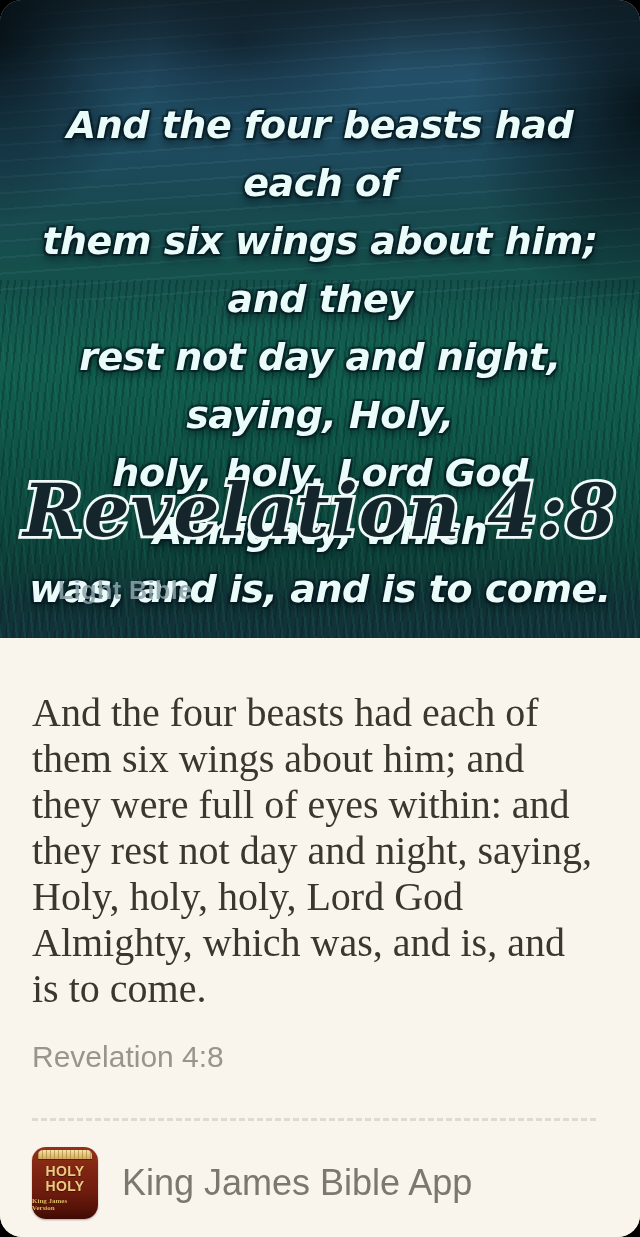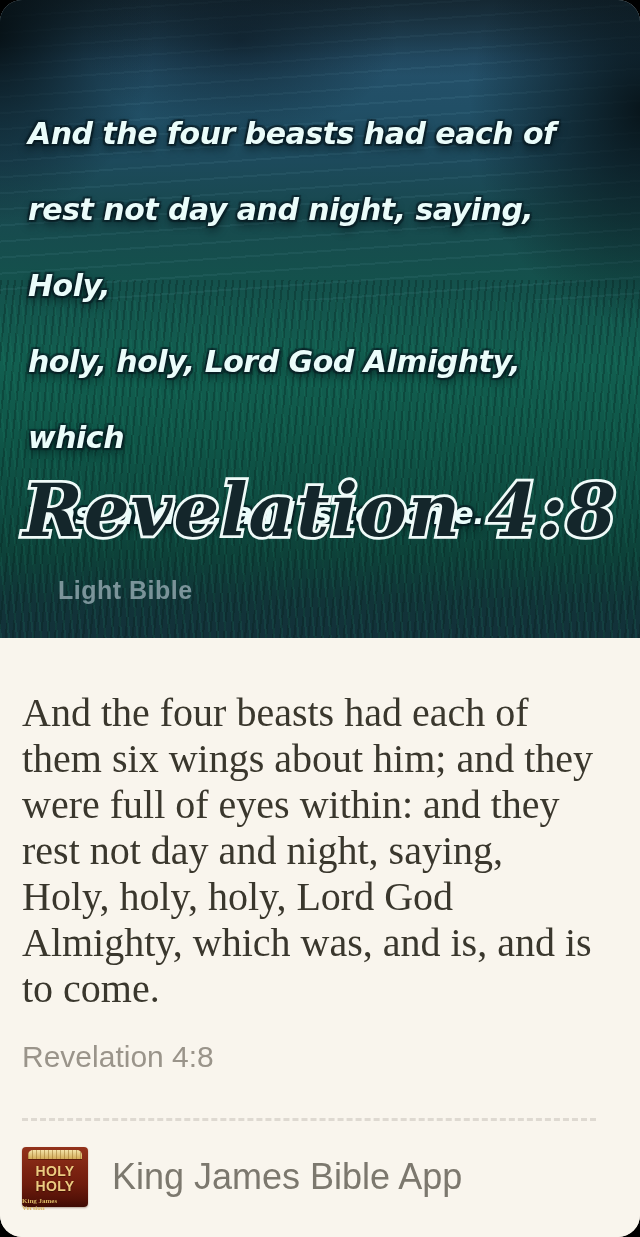--- a/index.html
+++ b/index.html
@@ -36,25 +36,26 @@
       linear-gradient(180deg,
         #223e4e 0%, #25506a 9%, #214f66 17%, #1d4a5c 25%,
         #18494f 33%, #14514c 44%, #125f50 57%, #0f5648 69%,
         #0e4a40 80%, #0d4139 87%, #113438 94%, #13313a 100%);
   }
   .verse-overlay {
     position: absolute;
     top: 96px;
     left: 28px;
     right: 28px;
+    text-align: center;
     font-family: "DejaVu Sans", sans-serif;
     font-style: italic;
     font-weight: bold;
-    font-size: 30px;
-    line-height: 76px;
+    font-size: 38px;
+    line-height: 58px;
     color: #eafcfa;
     letter-spacing: -0.5px;
     text-shadow:
       0 0 2px rgba(8,26,34,0.9),
       -2px -2px 1px rgba(8,26,34,0.5),
       2px -2px 1px rgba(8,26,34,0.5),
       -2px 2px 1px rgba(8,26,34,0.6),
       2px 2px 1px rgba(8,26,34,0.6),
       0 5px 8px rgba(3,14,18,0.65);
   }
@@ -79,21 +80,21 @@
   }
 
   
   .share-section {
     position: absolute;
     top: 638px;
     left: 0;
     right: 0;
     bottom: 0;
     background: #f9f5ed;
-    padding: 52px 44px 0 22px;
+    padding: 52px 44px 0 32px;
     box-sizing: border-box;
   }
   .share-verse {
     font-family: "Liberation Serif", serif;
     font-size: 40px;
     line-height: 46px;
     color: #3a372d;
   }
   .share-reference {
     margin-top: 28px;
@@ -109,22 +110,22 @@
   }
   .app-row {
     margin-top: 26px;
     display: flex;
     align-items: center;
     gap: 24px;
   }
   .app-icon {
     position: relative;
     width: 66px;
-    height: 60px;
-    border-radius: 4px;
+    height: 72px;
+    border-radius: 14px;
     background: linear-gradient(180deg, #93321b 0%, #7e2412 35%, #6f1c0d 62%, #531107 88%, #3f0b04 100%);
     box-shadow: 0 1px 2px rgba(60,20,5,0.35);
     flex: 0 0 auto;
   }
   .app-icon .pages {
     position: absolute;
     top: 3px;
     left: 6px;
     right: 6px;
     height: 9px;
@@ -161,20 +162,21 @@
   }
 </style>
 </head>
 <body>
 
 <div class="card">
 
   <div class="verse-image">
     <div class="verse-overlay">
       <div>And the four beasts had each of</div>
+      <div>them six wings about him; and they</div>
       <div>rest not day and night, saying, Holy,</div>
       <div>holy, holy, Lord God Almighty, which</div>
       <div>was, and is, and is to come.</div>
     </div>
 
     <svg class="script-ref" viewBox="0 0 640 120">
       <text x="320" y="84" text-anchor="middle" font-family="DejaVu Serif, serif" font-size="72" font-style="italic" font-weight="bold" letter-spacing="1" stroke="#f0fbf9" stroke-width="5.5" paint-order="stroke" fill="#14262b">Revelation 4:8</text>
     </svg>
 
     <div class="watermark">Light Bible</div>

